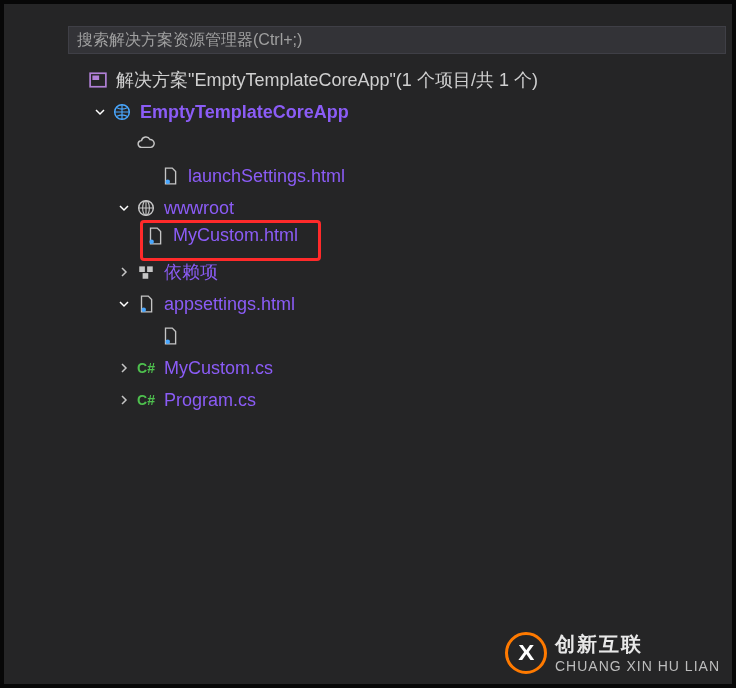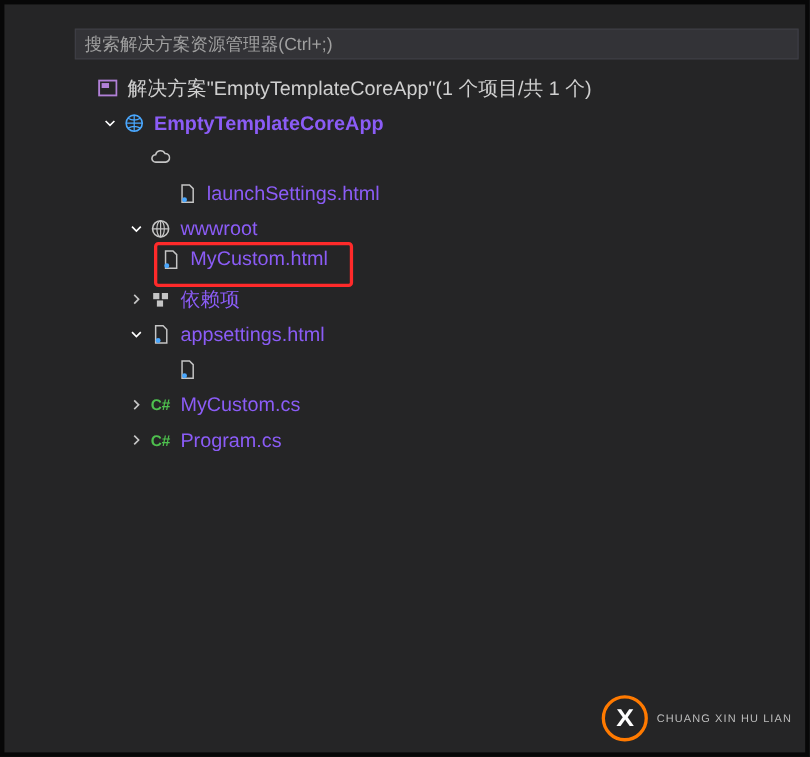--- a/index.html
+++ b/index.html
@@ -70,21 +70,21 @@
   .watermark .logo {
     width: 42px; height: 42px;
     border: 3px solid #ff7a00; border-radius: 50%;
     display:flex; align-items:center; justify-content:center;
   }
   .watermark .logo .x {
     font-weight: 800; font-size: 22px; color: #ffffff;
     transform: scaleX(1.1);
   }
   .watermark .txt .cn { font-size: 20px; font-weight: 600; letter-spacing: 2px; }
-  .watermark .txt .en { font-size: 10px; color: #bdbdbd; letter-spacing: 1px; }
+  .watermark .txt .en { font-size: 14px; color: #bdbdbd; letter-spacing: 1px; }
 </style>
 </head>
 <body>
 
 <div class="panel">
 
   <div class="search-bar" title="搜索解决方案资源管理器(Ctrl+;)">
     <span>搜索解决方案资源管理器(Ctrl+;)</span>
   </div>
 
@@ -249,15 +249,16 @@
     </div>
 
   </div>
 </div>
 
 <div class="watermark">
   <div class="logo">
       <span class="x">X</span>
     </div>
   <div class="txt">
+    <div class="cn">创新互联</div>
     <div class="en">CHUANG XIN HU LIAN</div>
   </div>
 </div>
 
 </body></html>

